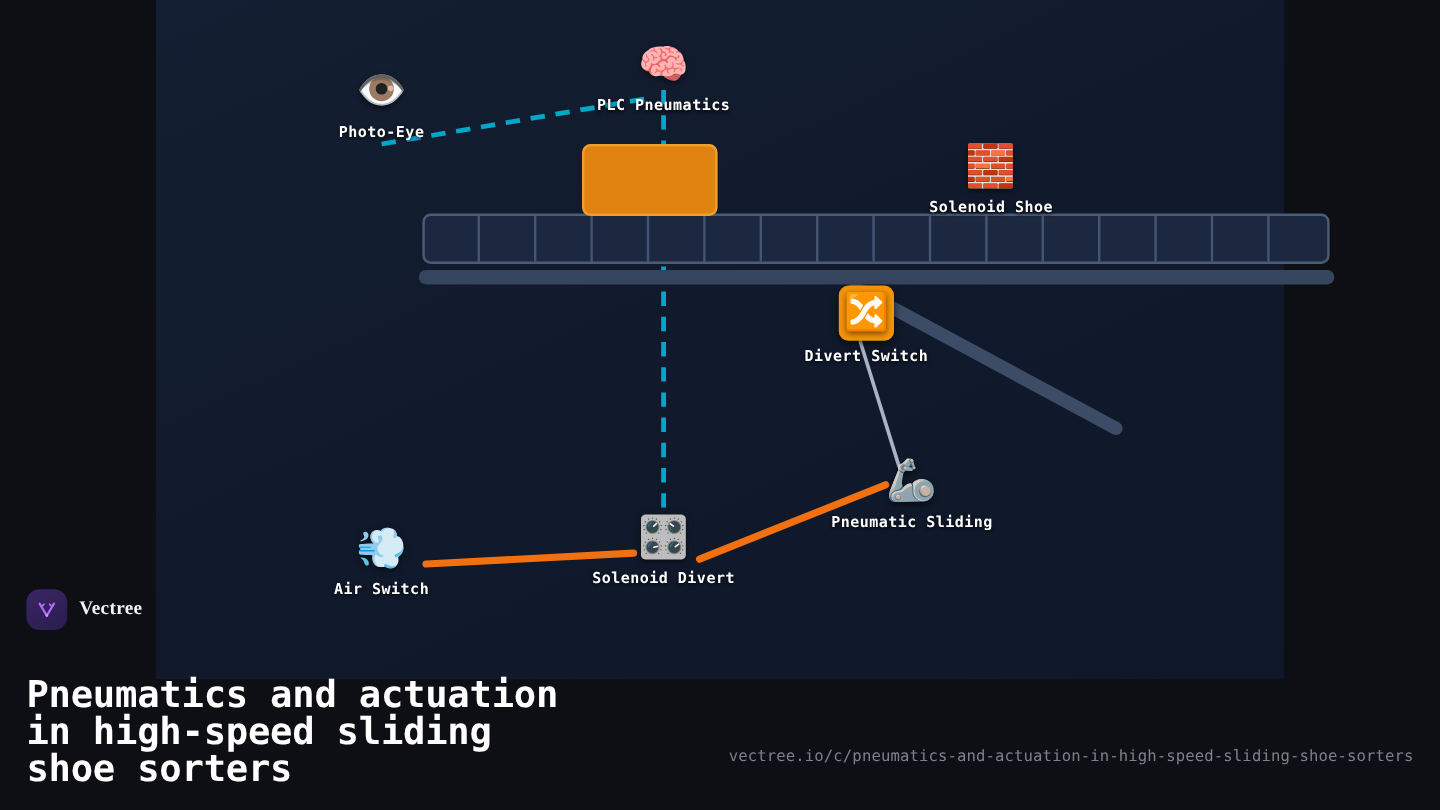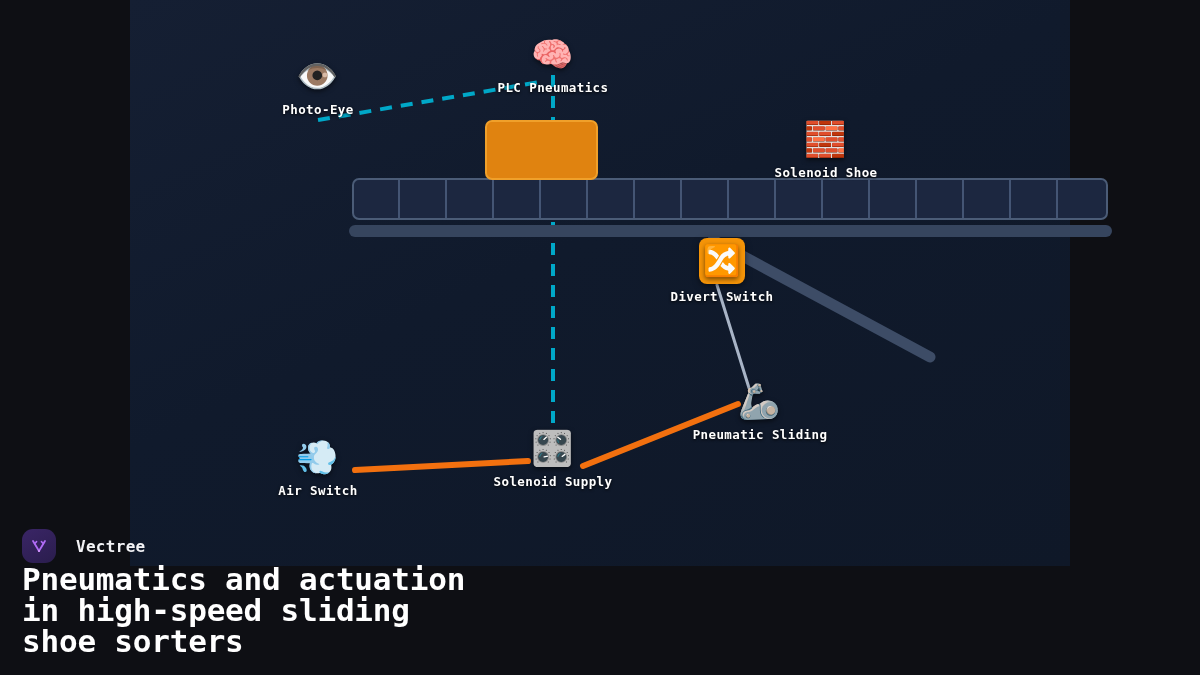--- a/index.html
+++ b/index.html
@@ -101,24 +101,25 @@
     letter-spacing: .4px;
     color: #ffffff;
     white-space: nowrap;
     text-shadow: 0 1px 3px rgba(0,0,0,.9);
   }
 
   
   #brand {
     position: absolute;
     left: 22px;
-    top: 529px;
-    display: flex;
-    align-items: center;
-    gap: 20px;
+    top: 491px;
+    display: flex;
+    align-items: center;
+    gap: 10px;
+    font-family: Liberation Serif, serif;
   }
   #brand .mark {
     width: 34px;
     height: 34px;
     border-radius: 11px;
     background: linear-gradient(150deg, #3a2566 0%, #2a1d4d 100%);
     display: flex;
     align-items: center;
     justify-content: center;
   }
@@ -206,21 +207,21 @@
       <span class="nlabel">Divert Switch</span>
     </div>
 
     <div class="node" style="left:630px;top:380px">
       <span class="glyph">🦾</span>
       <span class="nlabel">Pneumatic Sliding</span>
     </div>
 
     <div class="node" style="left:423px;top:427px">
       <span class="glyph">🎛️</span>
-      <span class="nlabel">Solenoid Supply</span>
+      <span class="nlabel">Solenoid Divert</span>
     </div>
 
     <div class="node" style="left:188px;top:436px">
       <span class="glyph">💨</span>
       <span class="nlabel">Air Switch</span>
     </div>
   </div>
 
   <div id="brand">
     <span class="mark">
@@ -230,14 +231,15 @@
         <circle cx="10" cy="15" r="1.1" fill="#d79bff"></circle>
       </svg>
     </span>
     <span class="bname">Vectree</span>
   </div>
 
   <div id="headline">Pneumatics and actuation
 in high-speed sliding
 shoe sorters</div>
 
+  <div id="url">vectree.io/c/pneumatics-and-actuation-in-high-speed-sliding-shoe-sorters</div>
 
 </div>
 
 </body></html>

